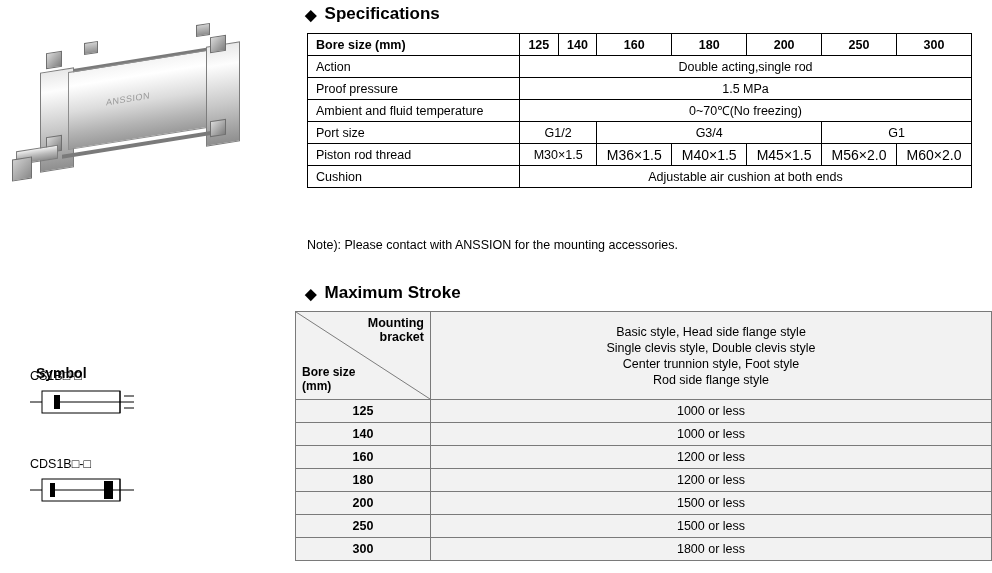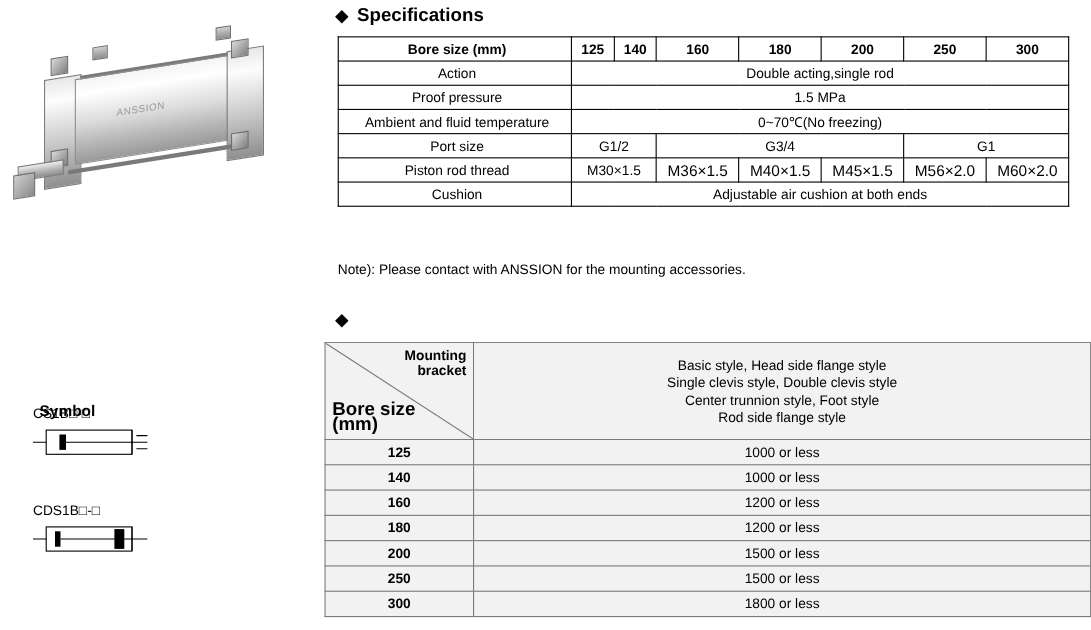--- a/index.html
+++ b/index.html
@@ -143,21 +143,21 @@
     font-size: 12.5px;
   }
   #spec-table td {
     border: 1px solid #000;
     height: 22px;
     padding: 1px 4px;
     text-align: center;
     white-space: nowrap;
   }
   #spec-table td.rowhead {
-    text-align: center;
+    text-align: left;
     width: 212px;
     padding-left: 8px;
   }
   #spec-table tr.hdr td { font-weight: bold; }
   #spec-table td.small { font-size: 14px; padding: 1px 1px; }
 
   .note {
     position: absolute;
     left: 12px; top: 238px;
     font-size: 12.5px;
@@ -195,21 +195,21 @@
     right: 6px; top: 4px;
     text-align: right;
     line-height: 14px;
     font-size: 12.5px;
   }
   .diag-bot {
     position: absolute;
     left: 6px; bottom: 6px;
     text-align: left;
     line-height: 14px;
-    font-size: 17px;
+    font-size: 12px;
   }
   .style-cell {
     line-height: 16px;
     font-size: 12.5px;
   }
 </style>
 </head>
 <body>
 
 <div id="page">
@@ -311,20 +311,21 @@
           <td class="rowhead">Cushion</td>
           <td colspan="7">Adjustable air cushion at both ends</td>
         </tr>
       </tbody>
     </table>
 
     <div class="note">Note): Please contact with ANSSION for the mounting accessories.</div>
 
     <div class="sec-head" id="stroke-head">
       <span class="diamond">◆</span>
+      <span>Maximum Stroke</span>
     </div>
   </div>
 
   <div id="stroke-table">
     <table>
       <tbody>
         <tr>
           <td class="bore diag-cell">
             <svg class="diag-line" viewBox="0 0 135 88" preserveAspectRatio="none">
               <line x1="0" y1="0" x2="135" y2="88" stroke="#7a7a7a" stroke-width="1"></line>

